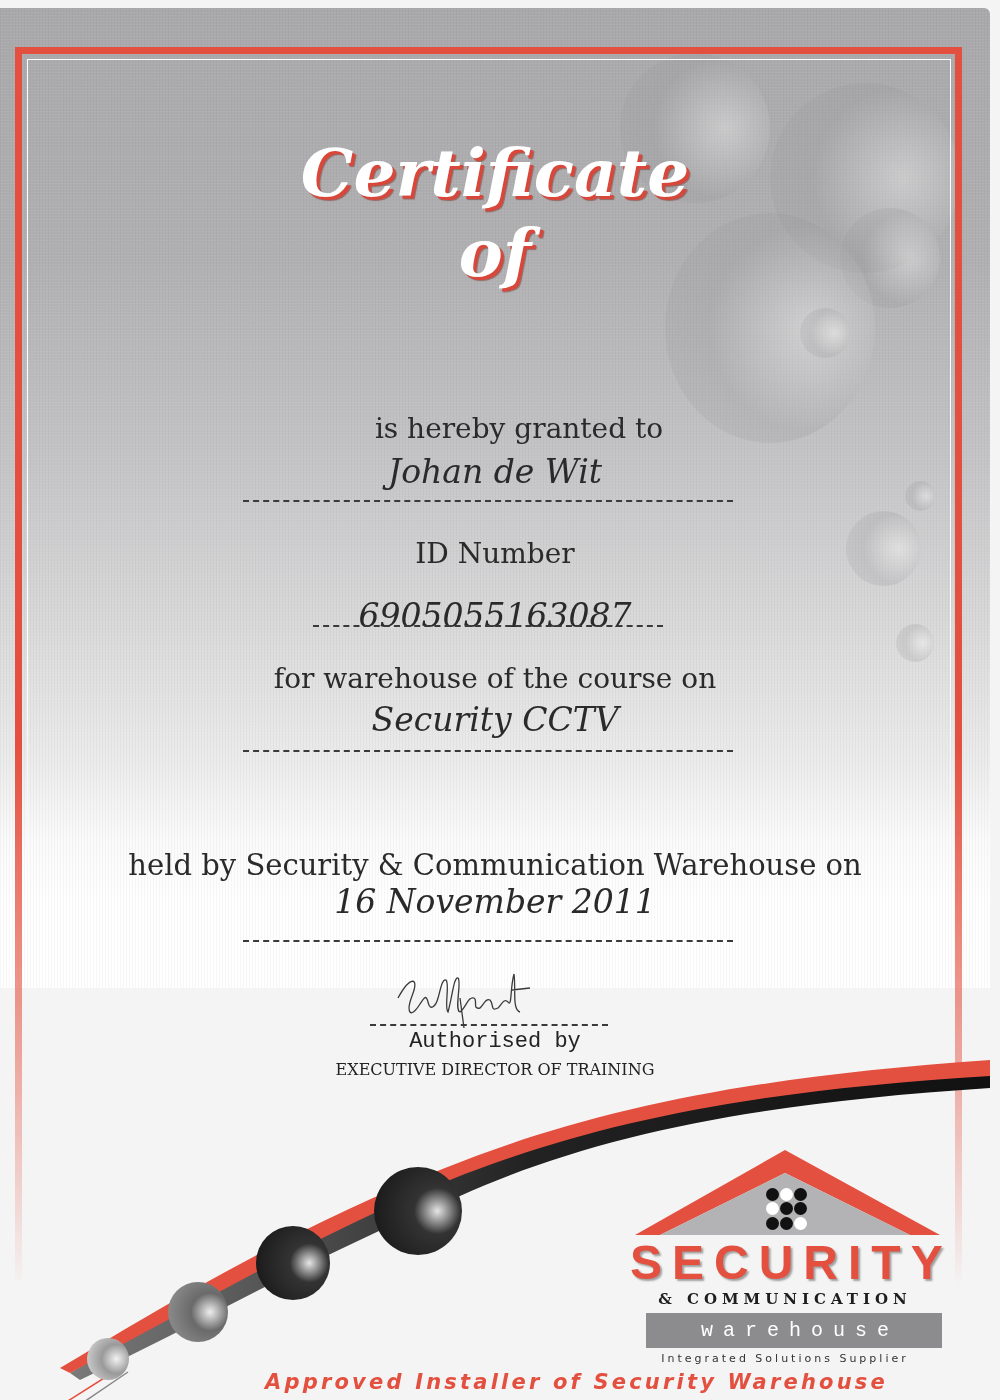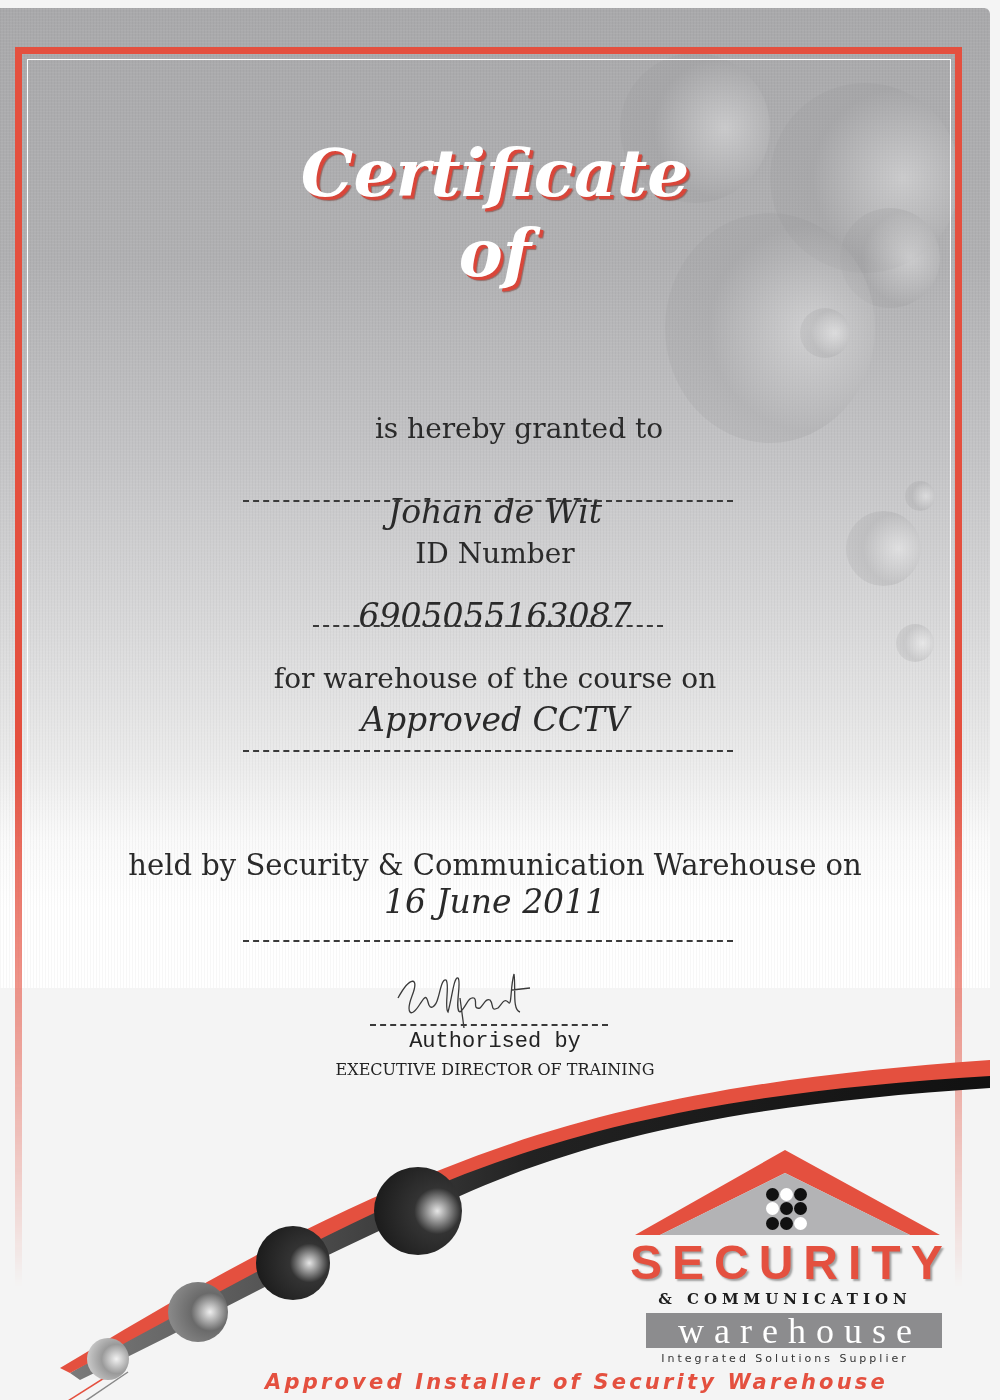--- a/index.html
+++ b/index.html
@@ -80,21 +80,21 @@
     position: absolute; left: 0; top: 150px; width: 310px; text-align: center;
     font-family: "DejaVu Serif", serif; font-weight: bold; font-size: 15px;
     letter-spacing: 5px; color: #1e1e1e;
   }
   .logo-bar {
     position: absolute; left: 16px; top: 173px; width: 296px; height: 35px;
     background: #8c8c8e;
     display: flex; align-items: center; justify-content: center;
   }
   .logo-warehouse {
-    font-family: Liberation Serif, serif; font-size: 36px; color: #ffffff;
+    font-family: Liberation Mono, monospace; font-size: 20px; color: #ffffff;
     letter-spacing: 10px;
     margin-left: 12px;
   }
   .logo-tag {
     position: absolute; left: 0; top: 212px; width: 310px; text-align: center;
     font-family: "DejaVu Sans", sans-serif; font-size: 11px; letter-spacing: 3px; color: #333;
   }
   .footer {
     position: absolute; left: 248px; top: 1362px; width: 700px;
     font-family: "DejaVu Sans", sans-serif; font-style: italic; font-weight: bold;
@@ -116,33 +116,33 @@
   <div class="bubble" style="left:846px;top:503px;width:75px;height:75px;"></div>
   <div class="bubble" style="left:896px;top:616px;width:38px;height:38px;"></div>
 
   <div class="frame-red"></div>
   <div class="frame-white"></div>
 
   <div class="title t1">Certificate</div>
   <div class="title t2">of</div>
 
   <div class="line" style="top:404px;padding-left:24px;">is hereby granted to</div>
-  <div class="script" style="top:444px;margin-top:40px;">Johan de Wit</div>
+  <div class="script" style="top:444px;">Johan de Wit</div>
   <div class="dash" style="left:243px;width:490px;top:492px;"></div>
 
   <div class="line" style="top:529px;">ID Number</div>
   <div class="script" style="top:588px;">6905055163087</div>
   <div class="dash" style="left:313px;width:350px;top:617px;"></div>
 
   <div class="line" style="top:654px;">for warehouse of the course on</div>
-  <div class="script" style="top:692px;">Approved CCTV</div>
+  <div class="script" style="top:692px;">Security CCTV</div>
   <div class="dash" style="left:243px;width:490px;top:742px;"></div>
 
   <div class="line" style="top:840px;font-size:29px;">held by Security &amp; Communication Warehouse on</div>
-  <div class="script" style="top:874px;">16 June 2011</div>
+  <div class="script" style="top:874px;">16 November 2011</div>
   <div class="dash" style="left:243px;width:490px;top:932px;"></div>
 
   <svg class="sig" viewBox="0 0 160 60">
     <path d="M8,30 C20,8 30,8 22,28 C16,44 20,52 30,36 C34,30 36,26 38,34 C40,44 46,38 48,30 C50,24 52,10 56,12 C60,16 54,40 58,44 C62,30 64,8 68,10 C72,14 64,42 70,44 C76,40 78,28 84,30 C88,32 82,42 90,40 C94,36 96,30 100,32 C104,36 100,44 108,40 C112,36 114,30 118,34 C122,40 120,20 124,6 C126,20 122,42 130,44 M122,22 L140,20 M70,30 L74,60" fill="none" stroke="#3a3a3a" stroke-width="1.3"></path>
   </svg>
   <div class="dash" style="left:370px;width:238px;top:1016px;"></div>
   <div class="auth" style="top:1021px;font-size:22px;font-family:Liberation Mono, monospace;">Authorised by</div>
   <div class="auth" style="top:1052px;font-size:16px;">EXECUTIVE DIRECTOR OF TRAINING</div>
 
   <svg style="position:absolute;left:0;top:1020px;" width="990" height="380" viewBox="0 0 990 380">

